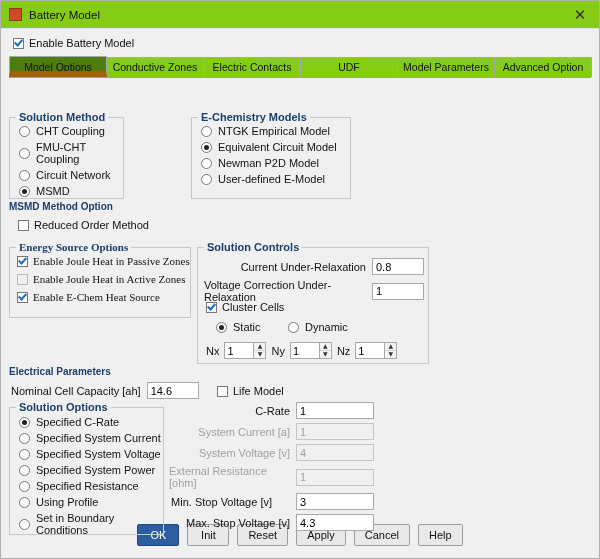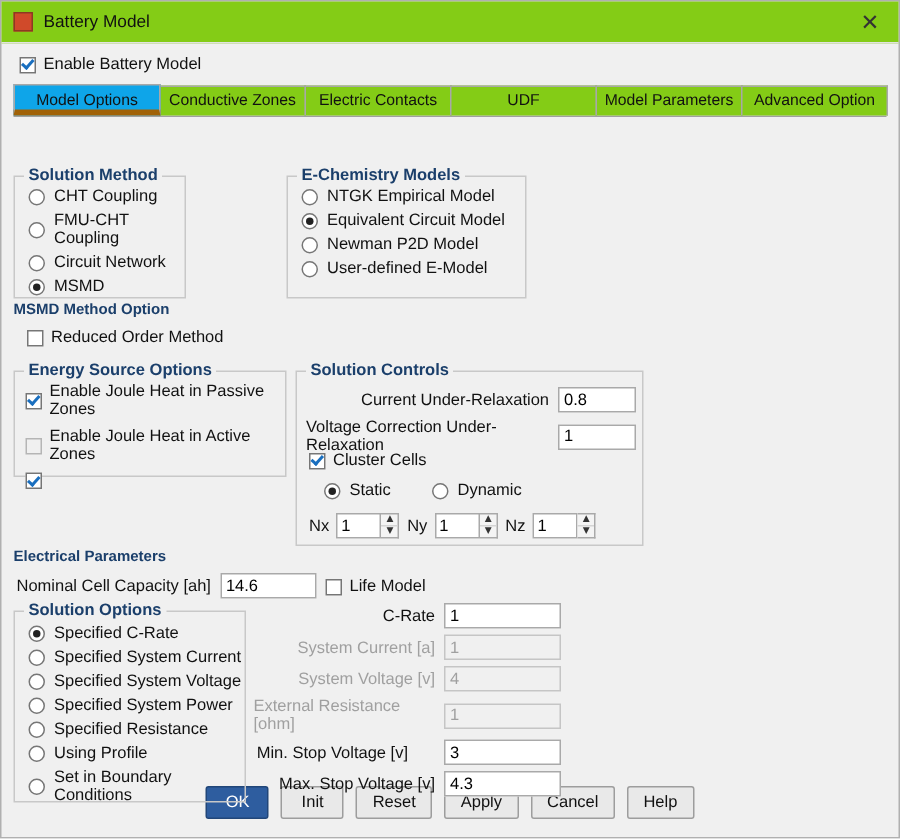--- a/index.html
+++ b/index.html
@@ -105,26 +105,26 @@
     background: #84cc16;
     border: 1px solid #a8a8a8;
     border-bottom: none;
     margin-right: -1px;
     cursor: pointer;
     color: #111;
     overflow: hidden;
     white-space: nowrap;
   }
   .tab.active {
-    background: #0ea5e9;
+    background: #4d7c0f;
     height: 21px;
     line-height: 20px;
     position: relative;
     z-index: 2;
-    border-bottom: 4px solid #a16207;
+    border-bottom: 6px solid #a16207;
   }
 
   
   .group {
     position: absolute;
     border: 1px solid #c8c8c8;
     background: transparent;
   }
   .group > .legend {
     position: absolute;
@@ -278,32 +278,33 @@
         <span class="opt-label">User-defined E-Model</span>
       </div>
     </div>
 
     <div class="legend-free" style="left:8px; top:172px;">MSMD Method Option</div>
     <div class="checkrow" style="position:absolute; left:17px; top:190px;">
       <span class="cb"></span>
       <span class="lbl">Reduced Order Method</span>
     </div>
 
-    <div class="group" style="left:8px; top:218px; width:182px; height:71px;">
+    <div class="group" style="left:8px; top:218px; width:182px; height:71px;font-family:Liberation Serif, serif;">
       <div class="legend">Energy Source Options</div>
       <div class="checkrow" style="margin:7px 0 0 7px;">
         <span class="cb checked"></span>
         <span class="lbl">Enable Joule Heat in Passive Zones</span>
       </div>
       <div class="checkrow" style="margin:6px 0 0 7px;">
         <span class="cb disabled"></span>
         <span class="lbl">Enable Joule Heat in Active Zones</span>
       </div>
       <div class="checkrow" style="margin:6px 0 0 7px;">
         <span class="cb checked"></span>
+        <span class="lbl">Enable E-Chem Heat Source</span>
       </div>
     </div>
 
     <div class="group" style="left:196px; top:218px; width:232px; height:117px;">
       <div class="legend">Solution Controls</div>
 
       <div style="position:absolute; left:6px; top:10px; width:220px; display:flex; align-items:center; justify-content:flex-end; gap:6px;">
         <span class="lbl">Current Under-Relaxation</span>
         <input class="txt" style="width: 52px;" value="0.8">
       </div>
@@ -352,21 +353,21 @@
             <span>▼</span>
           </span>
         </span>
       </div>
     </div>
 
     <div class="legend-free" style="left:8px; top:337px;">Electrical Parameters</div>
 
     <div style="position:absolute; left:10px; top:353px; display:flex; align-items:center; gap:6px;">
       <span class="lbl">Nominal Cell Capacity [ah]</span>
-      <input class="txt" style="width: 64px;" value="14.6">
+      <input class="txt" style="width: 52px;" value="14.6">
     </div>
     <div class="checkrow" style="position:absolute; left:216px; top:356px;">
       <span class="cb"></span>
       <span class="lbl">Life Model</span>
     </div>
 
     <div class="group" style="left:8px; top:378px; width:155px; height:128px;">
       <div class="legend">Solution Options</div>
       <div class="opt" style="margin-top:8px;">
         <span class="rb checked"></span>

